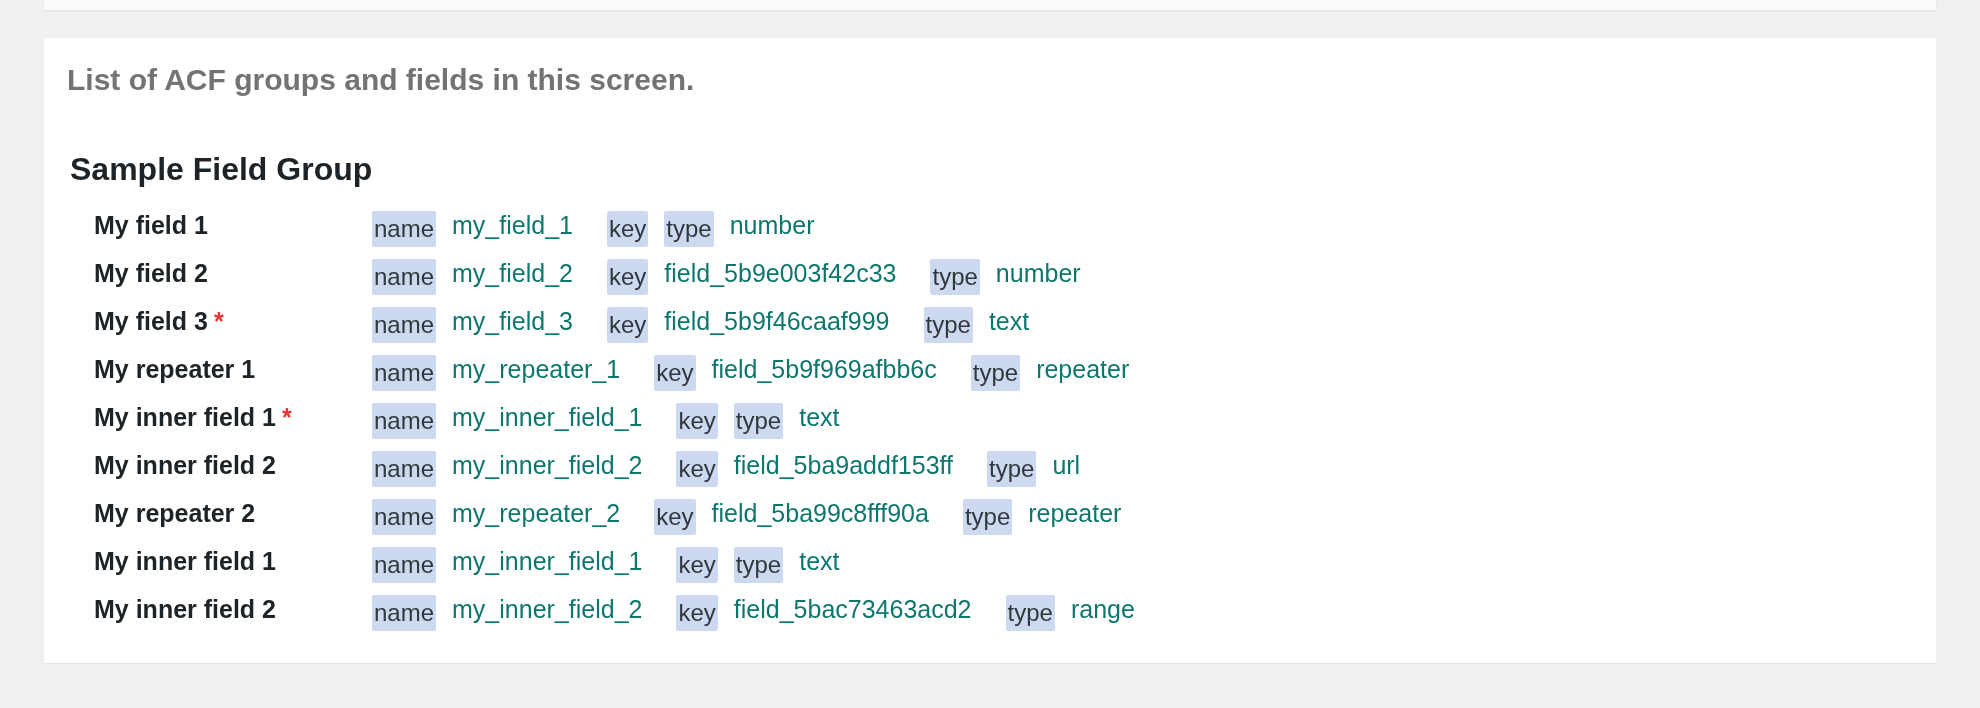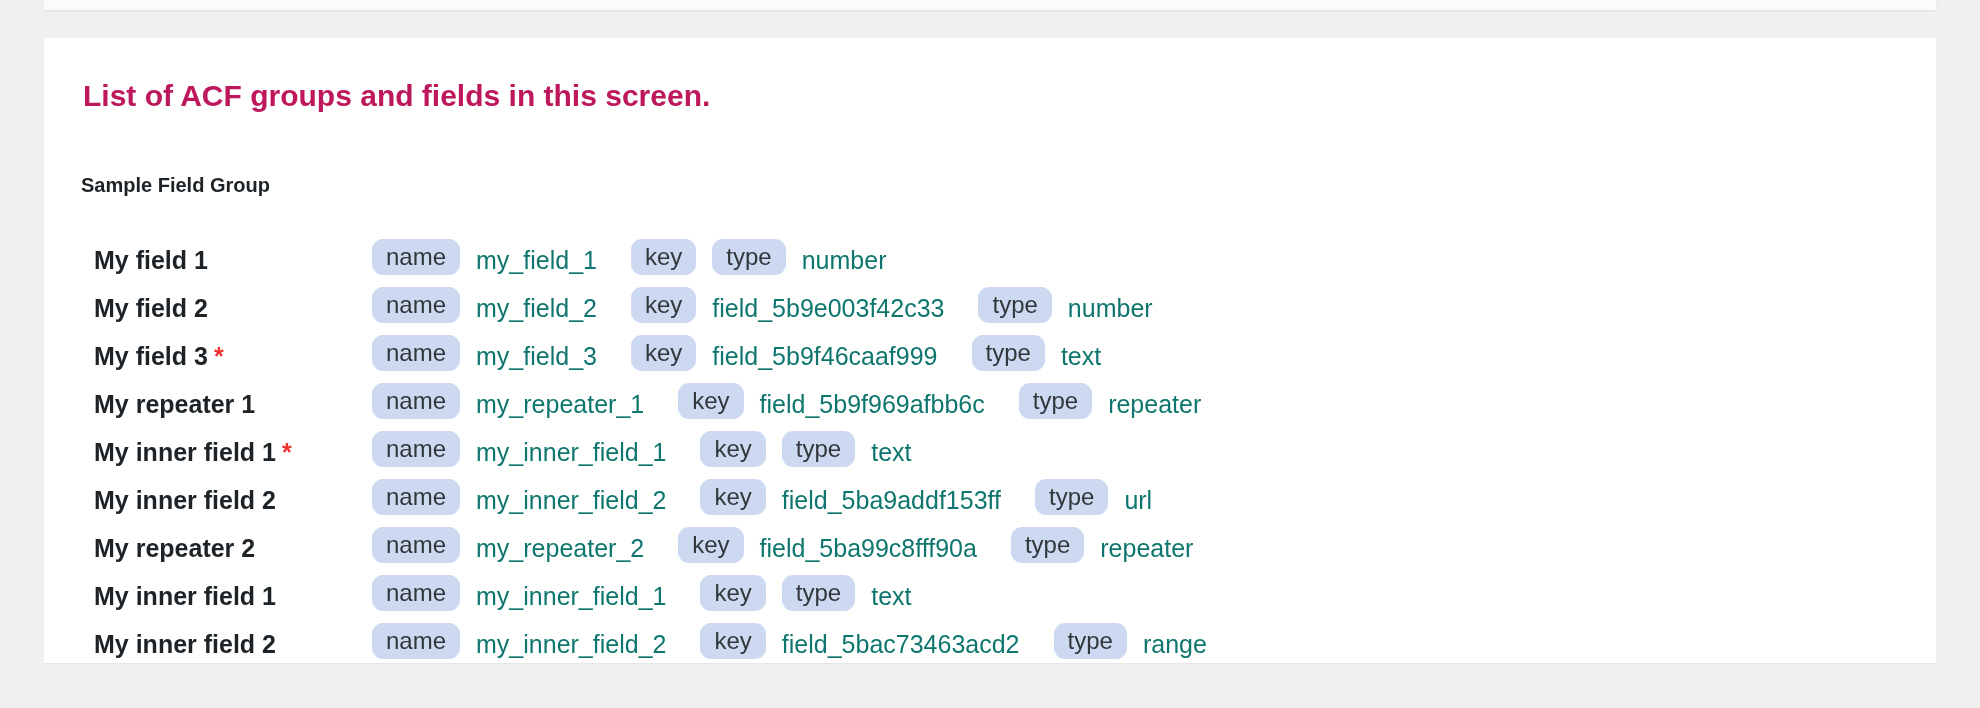--- a/index.html
+++ b/index.html
@@ -28,58 +28,58 @@
     width: 1892px;
     height: 625px;
     background: #ffffff;
     box-sizing: border-box;
     padding: 24px 30px 30px 23px;
     box-shadow: 0 1px 1px rgba(0,0,0,0.04);
   }
   .heading {
     font-size: 30px;
     font-weight: bold;
-    color: #be185d;
+    color: #737373;
     line-height: 35px;
-    margin: 16px;
+    margin: 0;
   }
   .group-title {
-    font-size: 20px;
+    font-size: 32px;
     font-weight: bold;
     color: #1d2327;
     line-height: 33px;
-    margin: 56px 0 0 14px;
+    margin: 56px 0 0 3px;
   }
   .field-list {
     margin: 25px 0 0 27px;
   }
   .row {
     display: flex;
-    align-items: flex-end;
+    align-items: flex-start;
     height: 48px;
     font-size: 25px;
     white-space: nowrap;
   }
   .field-label {
     flex: none;
     width: 278px;
     font-weight: bold;
     color: #1d2327;
   }
   .req {
     color: #ee3333;
     font-weight: bold;
     margin-left: 6px;
   }
   .badge {
     background: #ccd9f0;
     color: #32373c;
     font-size: 24px;
-    padding: 4px 14px;
-    border-radius: 11px;
+    padding: 4px 2px;
+    border-radius: 2px;
     margin-right: 16px;
   }
   .value {
     color: #0f766e;
     margin-right: 34px;
   }
 </style>
 </head>
 <body>
 

